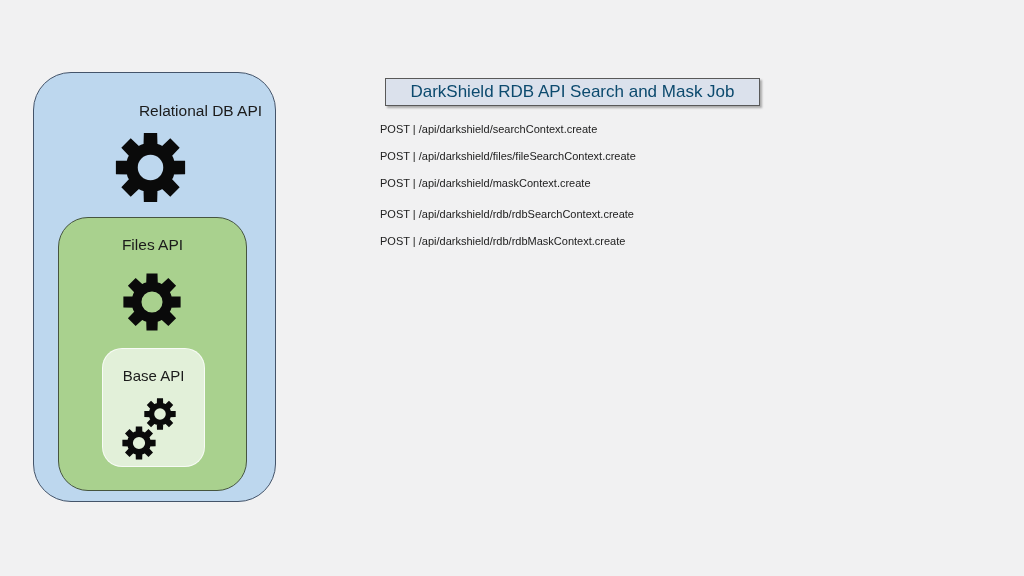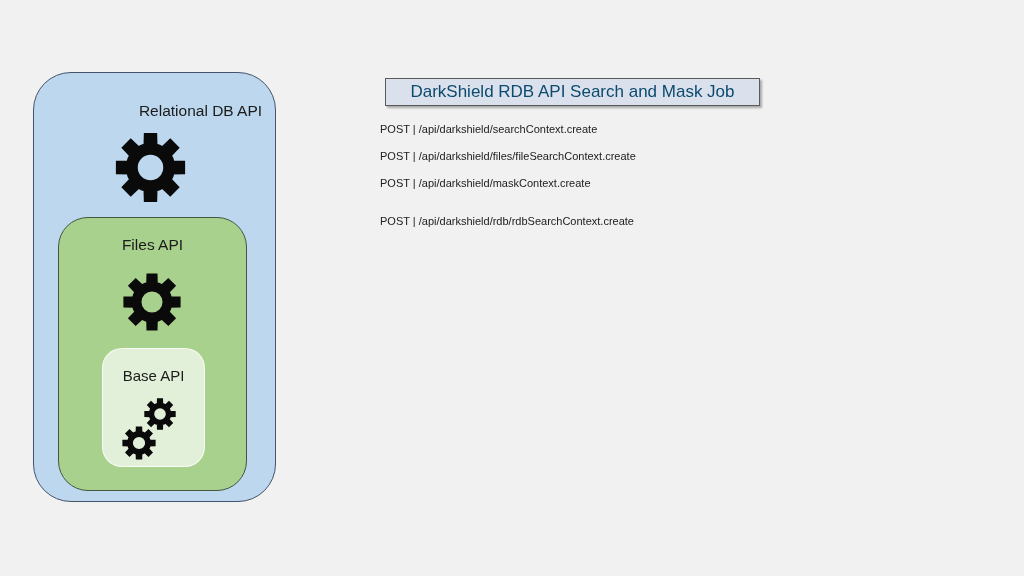--- a/index.html
+++ b/index.html
@@ -46,21 +46,21 @@
     background: #dbe1ec; border: 1.5px solid #595959;
     box-shadow: 2px 2px 2px rgba(0,0,0,0.30);
     display: flex; align-items: center; justify-content: center;
     font-size: 17px; color: #0c4a6e;
   }
   .endpoints {
     position: absolute; left: 380px; top: 116px;
     font-size: 11px; line-height: 27.2px; color: #212121;
     white-space: nowrap;
   }
-  .ep-gap { margin-top: 10px; }
+  .ep-gap { margin-top: 3px; }
 </style>
 </head>
 <body>
 
 <div class="page">
 
   <div class="box box-outer">
     <div class="box-label lbl-outer">Relational DB API</div>
   </div>
 
@@ -95,15 +95,16 @@
 
   <div class="title-box">
     <span>DarkShield RDB API Search and Mask Job</span>
   </div>
 
   <div class="endpoints">
     <div class="ep">POST | /api/darkshield/searchContext.create</div>
     <div class="ep">POST | /api/darkshield/files/fileSearchContext.create</div>
     <div class="ep">POST | /api/darkshield/maskContext.create</div>
     <div class="ep ep-gap">POST | /api/darkshield/rdb/rdbSearchContext.create</div>
+    <div class="ep">POST | /api/darkshield/rdb/rdbMaskContext.create</div>
   </div>
 
 </div>
 
 </body></html>

